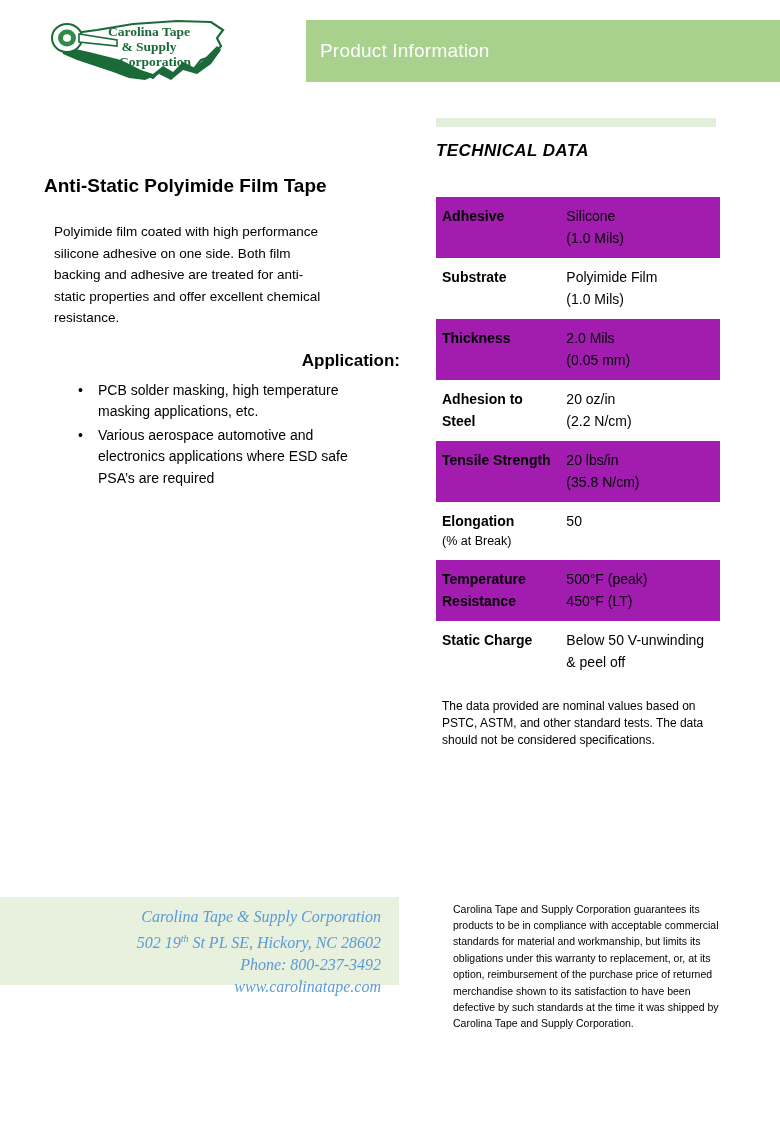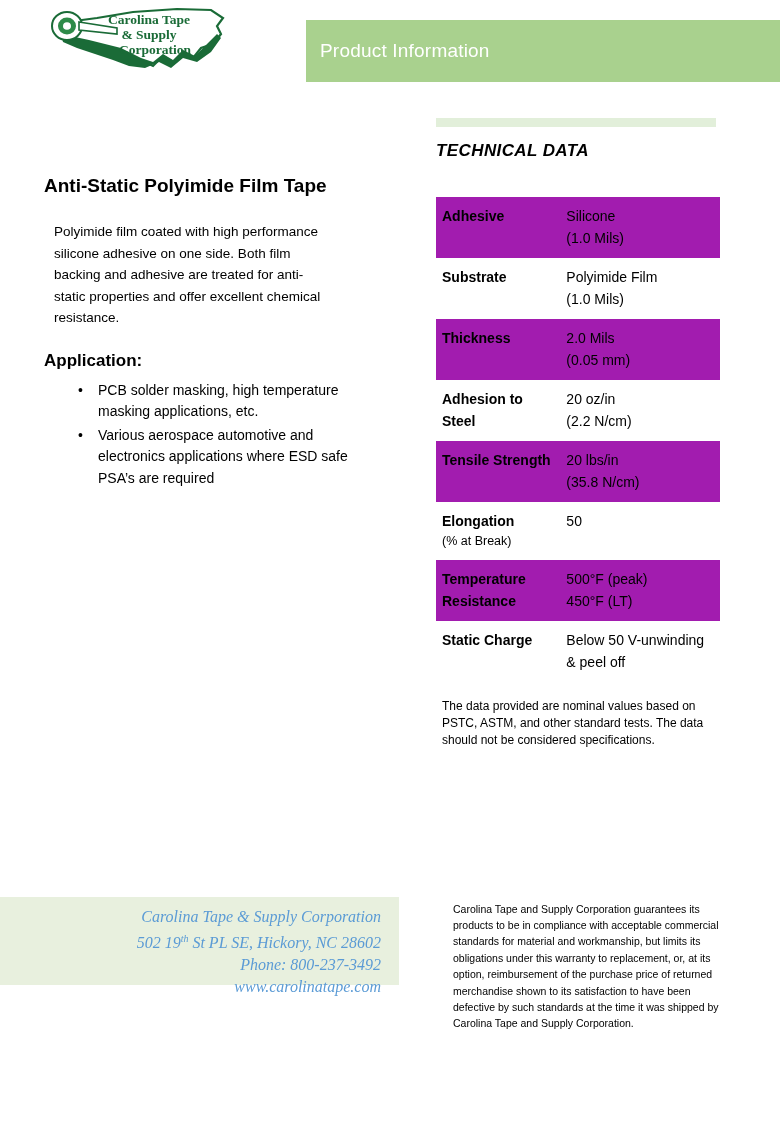--- a/index.html
+++ b/index.html
@@ -17,21 +17,21 @@
   }
 
   
   #header {
     position: absolute;
     left: 0; top: 0;
     width: 780px; height: 90px;
   }
   #logo {
     position: absolute;
-    left: 45px; top: 4px;
+    left: 45px; top: 16px;
     width: 190px; height: 76px;
   }
   #logo svg { display: block; }
 
   #product-banner {
     position: absolute;
     left: 306px; top: 20px;
     width: 474px; height: 62px;
     background: #a9d18e;
     display: flex;
@@ -63,20 +63,21 @@
   }
   #product-description {
     font-size: 13.5px;
     line-height: 21.5px;
     margin: 0 0 22px 54px;
     width: 275px;
   }
   #application-heading {
     font-size: 17px;
     margin: 0 0 9px 44px;
+    text-align: right;
   }
   #application-list {
     margin: 0;
     padding: 0 0 0 78px;
     list-style: none;
     width: 300px;
   }
   #application-list li {
     font-size: 14px;
     line-height: 21.5px;

